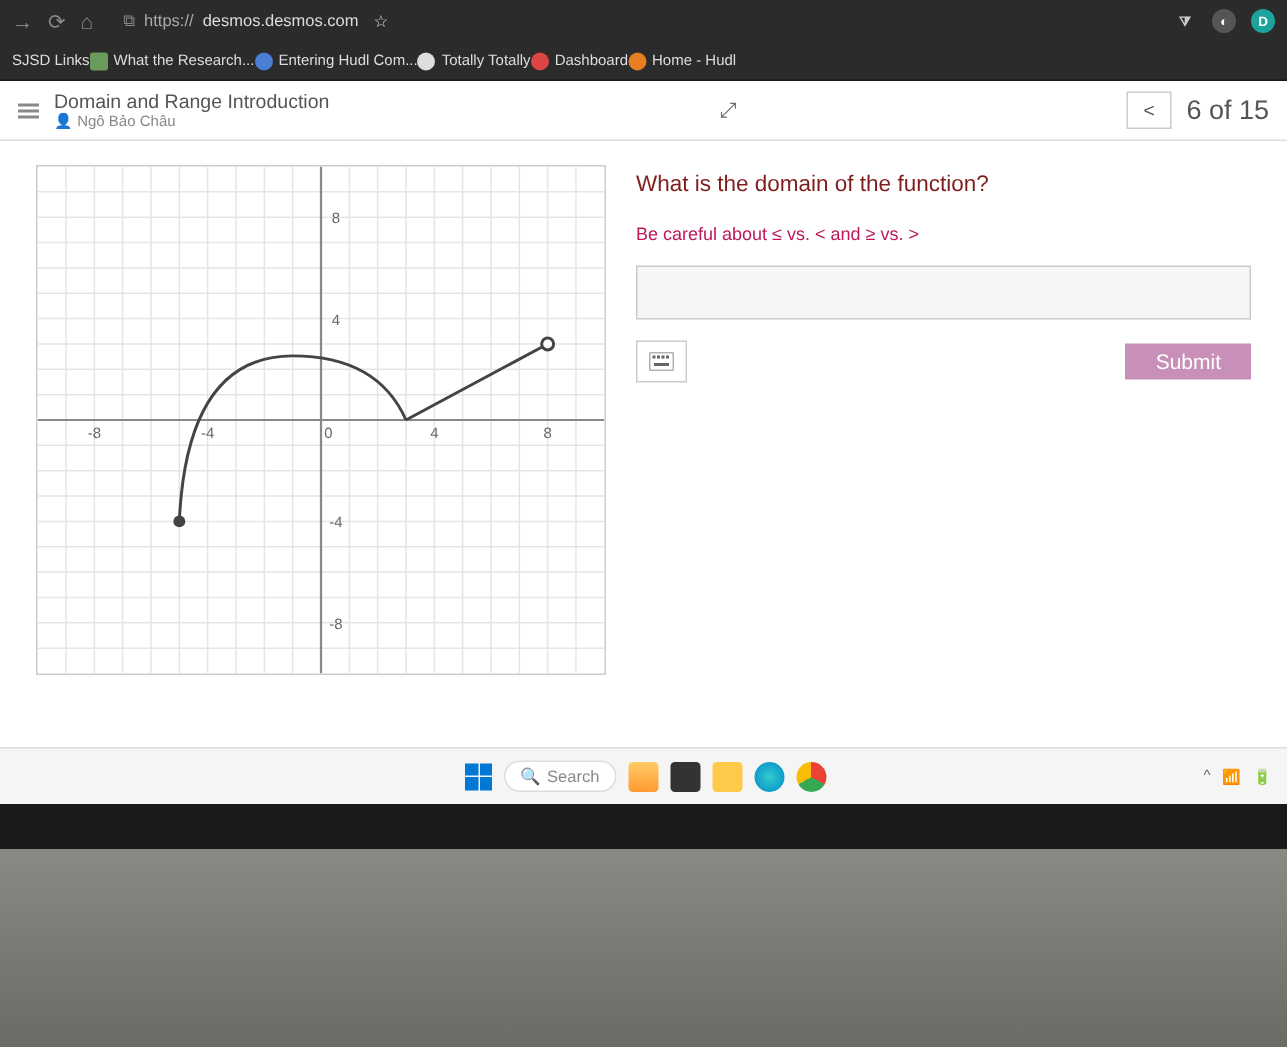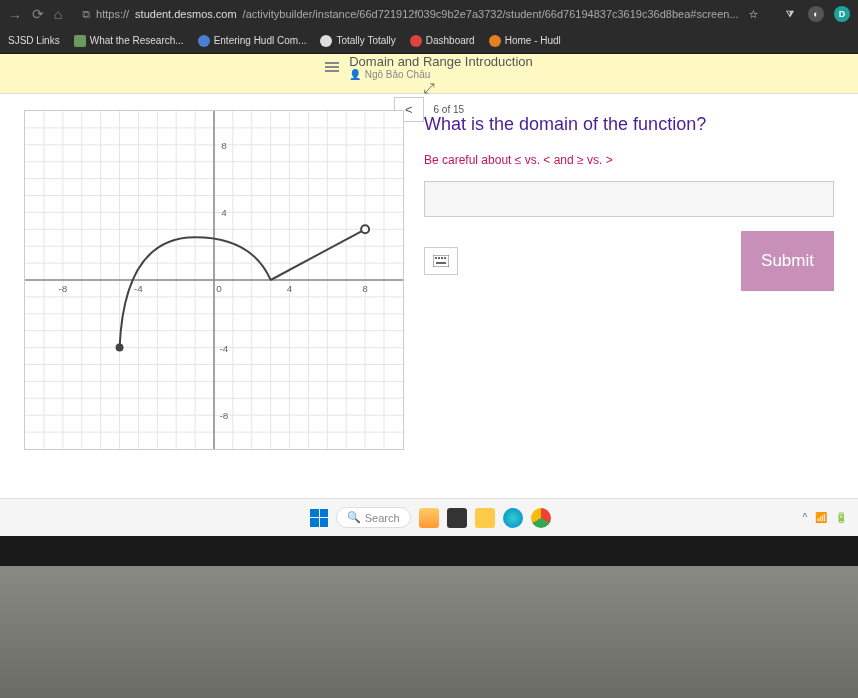--- a/index.html
+++ b/index.html
@@ -10,51 +10,51 @@
   .nav-arrow { color: #888; font-size: 14px; cursor: pointer; }
   .url-bar { flex: 1; color: #aaa; font-size: 11px; padding: 4px 8px; display: flex; align-items: center; gap: 6px; }
   .url-bar .lock { color: #888; }
   .url-bar .domain { color: #ddd; }
   .star { color: #ddd; margin-left: 4px; }
   .ext-icons { display: flex; gap: 10px; align-items: center; }
   .ext-icon { width: 16px; height: 16px; border-radius: 50%; background: #4a7fd4; display: flex; align-items: center; justify-content: center; color: white; font-size: 9px; font-weight: bold; }
   .ext-icon.puzzle { background: transparent; color: #ccc; }
   .ext-icon.teal { background: #1ba39c; }
   
-  .bookmarks { background: #2b2b2b; height: 26px; display: flex; align-items: center; padding: 0 8px; gap: 14px; border-bottom: 1px solid #1a1a1a; }
+  .bookmarks { background: #2b2b2b; height: 26px; display: flex; align-items: center; padding: 0 8px; border-bottom: 1px solid #1a1a1a; }
   .bookmark { display: flex; align-items: center; gap: 4px; color: #ddd; font-size: 10px; cursor: pointer; }
   .bm-icon { width: 12px; height: 12px; border-radius: 2px; display: inline-block; }
   
-  .app-header { background: #fef9c3; height: 40px; display: flex; align-items: center; padding: 0 12px; border-bottom: 1px solid #ddd; justify-content: space-between; flex-direction: column; }
+  .app-header { background: #ffffff; height: 40px; display: flex; align-items: center; padding: 0 12px; border-bottom: 1px solid #ddd; justify-content: space-between; }
   .app-left { display: flex; align-items: center; gap: 10px; }
   .menu-icon { display: flex; flex-direction: column; gap: 2px; cursor: pointer; }
   .menu-icon span { width: 14px; height: 2px; background: #888; }
   .title-block { display: flex; flex-direction: column; }
   .app-title { font-size: 13px; color: #555; }
   .app-sub { font-size: 10px; color: #888; display: flex; align-items: center; gap: 3px; }
   .app-center { color: #666; font-size: 14px; }
   .app-right { display: flex; align-items: center; gap: 10px; }
   .back-btn { border: 1px solid #ccc; padding: 4px 10px; font-size: 13px; color: #555; background: white; cursor: pointer; }
-  .counter { font-size: 10px; color: #555; text-align: center; }
+  .counter { font-size: 18px; color: #555; text-align: center; }
   
   .content { background: #fff; height: 432px; padding: 16px 24px; display: flex; flex-direction: column; }
   .challenge-title { text-align: center; font-size: 15px; color: #444; font-weight: normal; margin-bottom: 10px; margin-left: 100px; }
   .content-row { display: flex; gap: 20px; }
   
   .graph-container { width: 380px; height: 340px; border: 1px solid #ccc; background: white; position: relative; }
   .graph-svg { width: 100%; height: 100%; }
   
   .question-panel { flex: 1; padding-top: 4px; }
-  .q-text { font-size: 18px; color: #4c1d95; margin-bottom: 18px; }
+  .q-text { font-size: 15px; color: #7f1d1d; margin-bottom: 18px; }
   .q-hint { font-size: 12px; color: #be185d; margin-bottom: 14px; }
   .answer-input { width: 100%; height: 36px; border: 1px solid #ccc; padding: 6px 8px; font-size: 13px; background: #f6f6f6; margin-bottom: 14px; }
   .answer-row { display: flex; justify-content: space-between; align-items: center; }
   .kb-btn { width: 34px; height: 28px; border: 1px solid #ccc; background: white; display: flex; align-items: center; justify-content: center; cursor: pointer; }
   .kb-btn svg { width: 16px; height: 12px; }
-  .submit-btn { background: #c890b8; color: white; border: none; padding: 20px 20px; font-size: 17px; cursor: pointer; }
+  .submit-btn { background: #c890b8; color: white; border: none; padding: 4px 20px; font-size: 14px; cursor: pointer; }
   
   .taskbar { position: absolute; top: 498px; left: 0; right: 0; height: 38px; background: #f5f5f5; display: flex; align-items: center; padding: 0 10px; gap: 8px; border-top: 1px solid #ddd; }
   .tb-center { display: flex; gap: 8px; align-items: center; margin-left: 300px; }
   .tb-start { width: 18px; height: 18px; display: grid; grid-template-columns: 1fr 1fr; grid-template-rows: 1fr 1fr; gap: 1px; }
   .tb-start span:nth-child(1){ background:#0078d4;} .tb-start span:nth-child(2){ background:#0078d4;}
   .tb-start span:nth-child(3){ background:#0078d4;} .tb-start span:nth-child(4){ background:#0078d4;}
   .search-box { display: flex; align-items: center; gap: 4px; background: white; border: 1px solid #ddd; border-radius: 12px; padding: 3px 10px; font-size: 11px; color: #888; }
   .tb-icons { display: flex; gap: 8px; align-items: center; }
   .tb-icon { width: 20px; height: 20px; border-radius: 3px; }
   .tb-right { margin-left: auto; display: flex; gap: 8px; align-items: center; font-size: 10px; color: #666; }
@@ -67,22 +67,21 @@
 
 <div class="browser-chrome">
   <div class="nav-controls">
     <span class="nav-arrow">→</span>
     <span class="nav-arrow">⟳</span>
     <span class="nav-arrow">⌂</span>
   </div>
   <div class="url-bar">
     <span class="lock">⧉</span>
     <span>https://</span>
-      <span class="domain">student.desmos.com</span>
-      <span>/activitybuilder/instance/66d721912f039c9b2e7a3732/student/66d76194837c3619c36d8bea#screen...</span>
+      <span class="domain">desmos.desmos.com</span>
     <span class="star">☆</span>
   </div>
   <div class="ext-icons">
     <span class="ext-icon puzzle">⧩</span>
     <span class="ext-icon" style="background:#555">◐</span>
     <span class="ext-icon teal">D</span>
   </div>
 </div>
 
 <div class="bookmarks">

